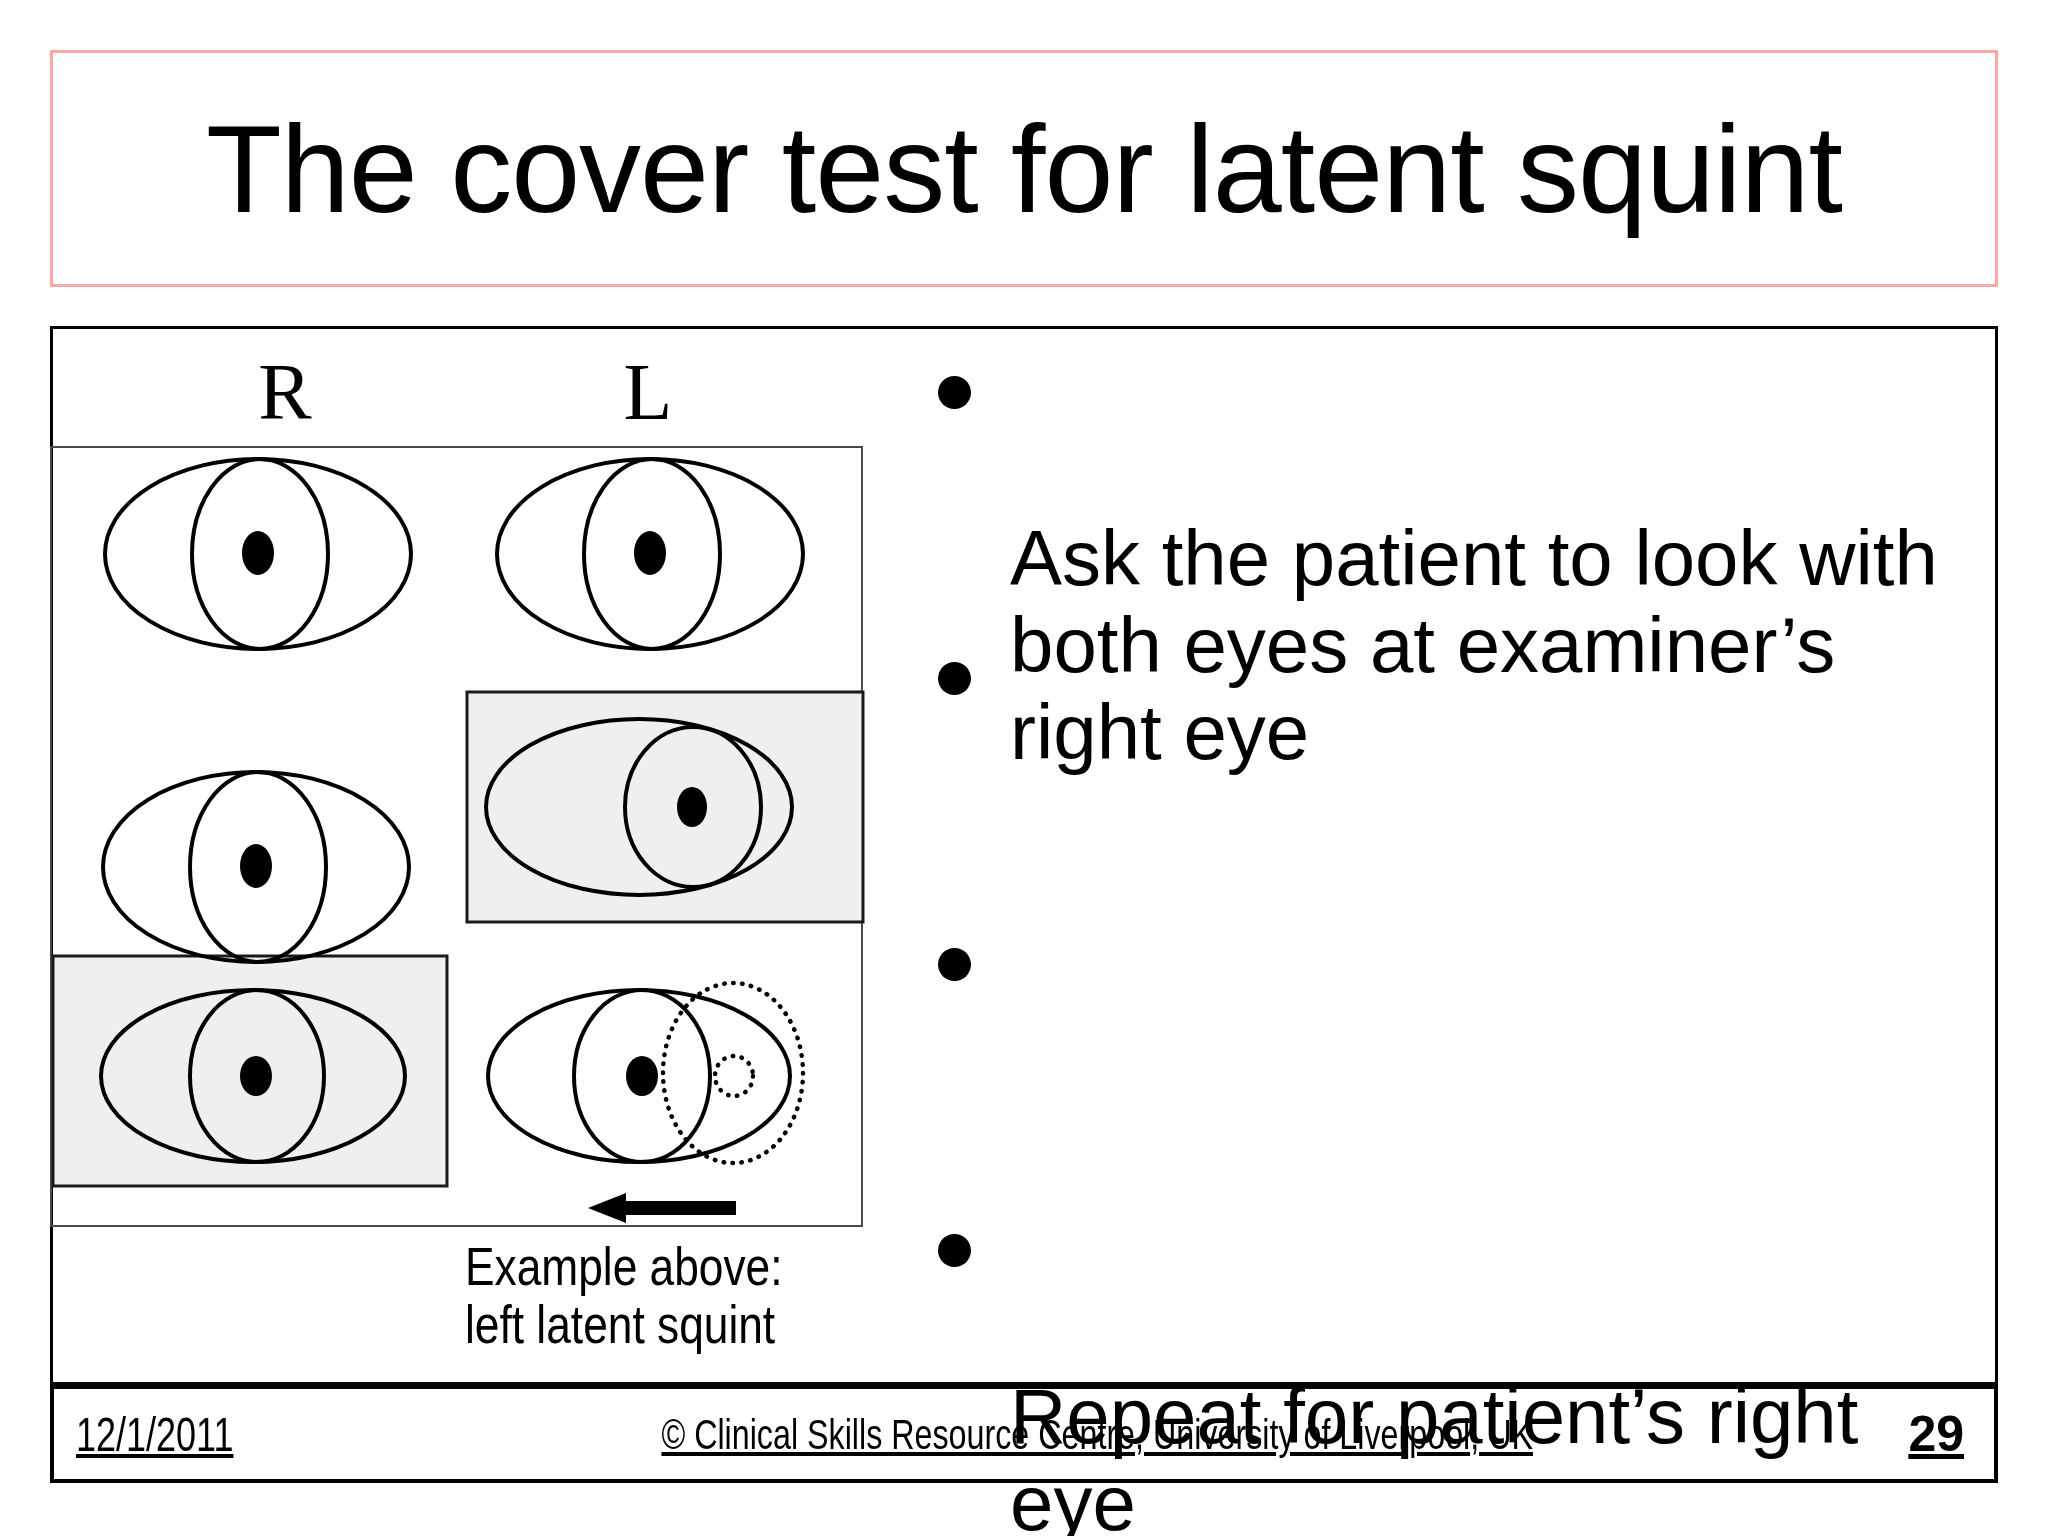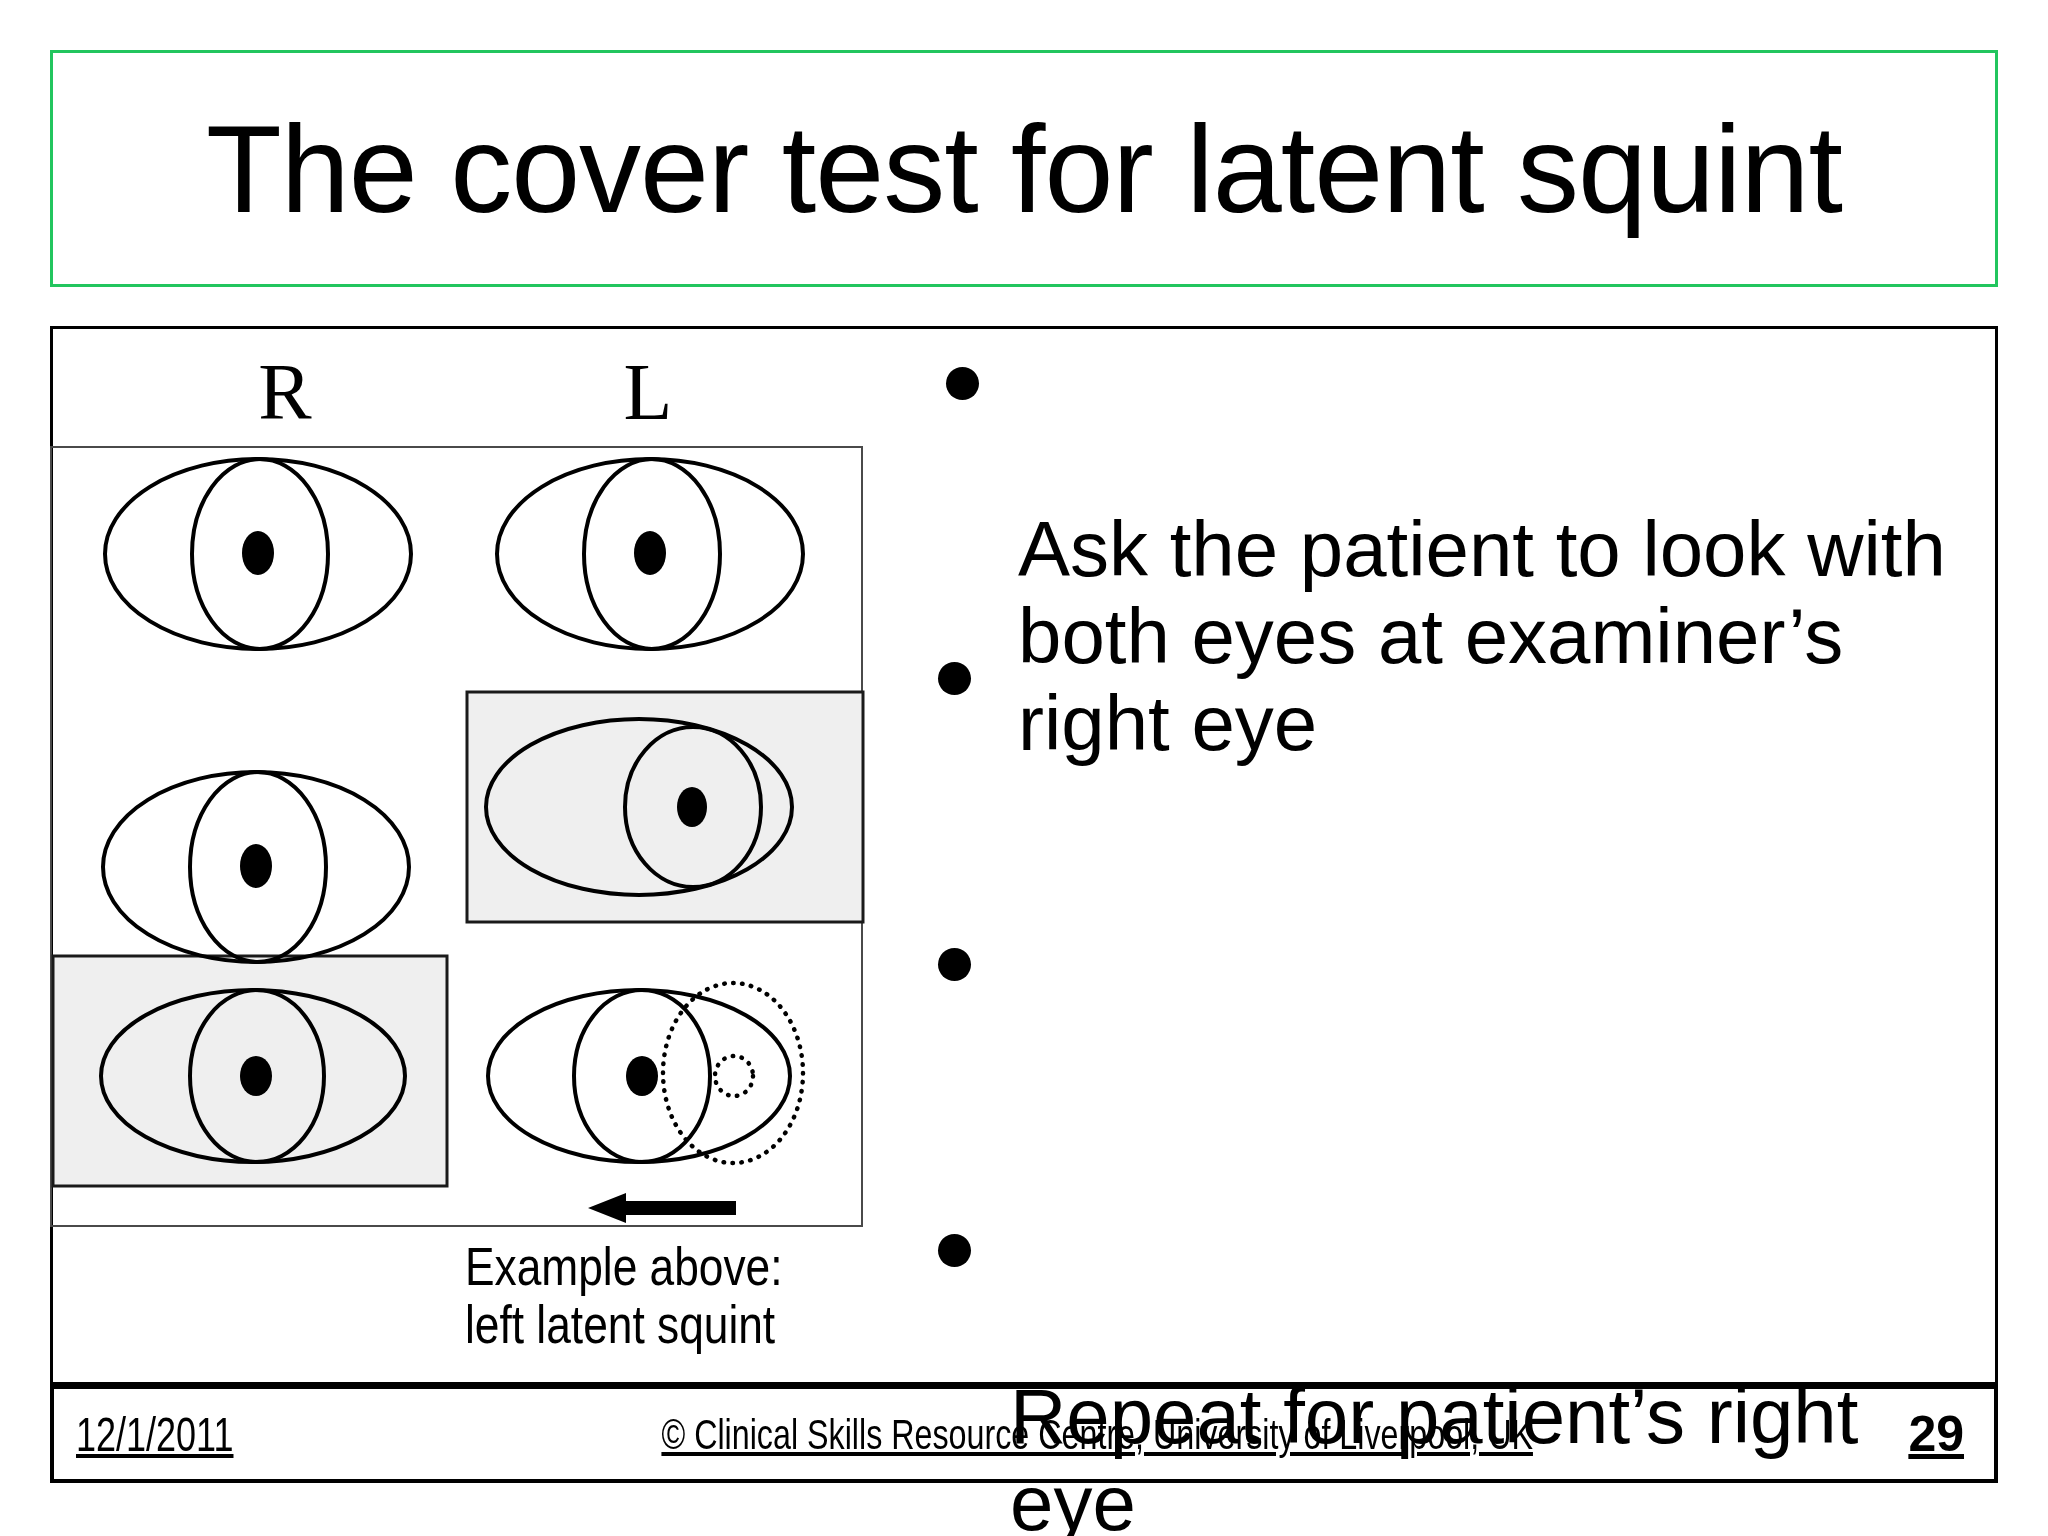--- a/index.html
+++ b/index.html
@@ -2,21 +2,21 @@
 <html><head>
 <meta charset="utf-8">
 <style>
   html,body{margin:0;padding:0;background:#ffffff;}
   .slide{
     position:relative;width:2048px;height:1536px;background:#ffffff;
     font-family:"Liberation Sans",sans-serif;color:#000;overflow:hidden;
   }
   .title-box{
     position:absolute;left:50px;top:50px;width:1948px;height:237px;
-    border:3px solid #22c55e;box-sizing:border-box;
+    border:3px solid #fca5a5;box-sizing:border-box;
     display:flex;align-items:center;justify-content:center;
   }
   .title{font-size:124px;line-height:150px;white-space:nowrap;letter-spacing:-1px;}
   .content-box{
     position:absolute;left:50px;top:326px;width:1948px;height:1059px;
     border:3px solid #000;box-sizing:border-box;background:#fff;
   }
   .footer-box{
     position:absolute;left:50px;top:1385px;width:1948px;height:98px;
     border:4px solid #000;box-sizing:border-box;
@@ -55,21 +55,21 @@
   }
   .bullets{position:absolute;left:0;top:0;}
   .bullet{
     position:absolute;left:1010px;width:1000px;
     font-size:78px;line-height:87px;white-space:pre-line;
   }
   .bullet .dot{
     position:absolute;left:-72px;top:35px;width:33px;height:33px;border-radius:50%;
     background:#000;
   }
-  .b1{top:332px;margin-left:8px;} .b2{top:627px;} .b3{top:913px;} .b4{top:1199px;}
+  .b1{top:341px;} .b2{top:627px;} .b3{top:913px;} .b4{top:1199px;}
 </style>
 </head>
 <body>
 
 <div class="slide">
 
   <div class="title-box">
     <div class="title">The cover test for latent squint</div>
   </div>
 

